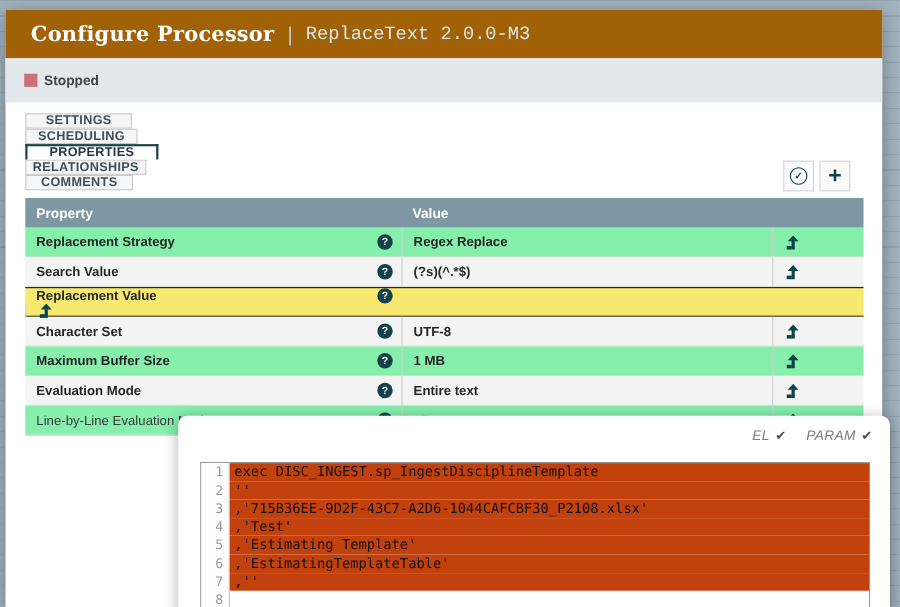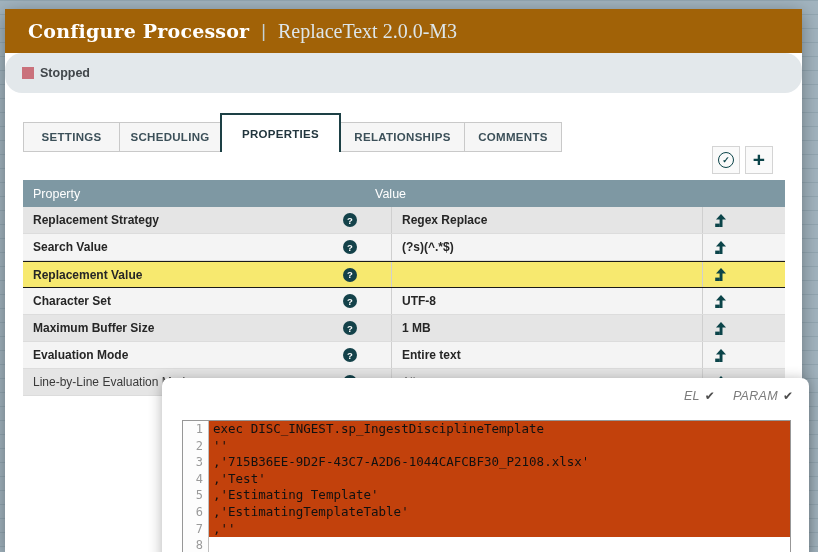--- a/index.html
+++ b/index.html
@@ -7,55 +7,55 @@
   #stage{position:relative;width:818px;height:552px;overflow:hidden;
     background:#a2b4bf;
     background-image:repeating-linear-gradient(to bottom,#93a7b2 0px,#93a7b2 1px,#a2b4bf 1px,#a2b4bf 14px);}
   
   .dialog{position:absolute;left:5px;top:9px;width:797px;height:543px;background:#fff;
     box-shadow:0 4px 18px rgba(0,0,0,.35);}
   .dlg-header{position:absolute;left:0;top:0;width:100%;height:44px;background:#a16207;
     display:flex;align-items:center;padding-left:23px;box-sizing:border-box;}
   .dlg-title{font-family:"DejaVu Serif",serif;font-weight:bold;font-size:19px;color:#ffffff;letter-spacing:.2px;}
   .dlg-sep{color:#c3d1d7;font-size:18px;margin:0 12px;font-weight:300;}
-  .dlg-subtitle{font-family:Liberation Serif, serif;font-size:20px;color:#dde6ea;}
+  .dlg-subtitle{font-family:Liberation Mono, monospace;font-size:17px;color:#dde6ea;}
   .status-bar{position:absolute;left:0;top:44px;width:100%;height:40px;background:#e3e8eb;
-    display:flex;align-items:center;padding-left:17px;box-sizing:border-box;border-radius:17px;}
+    display:flex;align-items:center;padding-left:17px;box-sizing:border-box;}
   .status-square{width:12px;height:12px;background:#ca717b;margin-right:6px;}
   .status-label{font-size:12.5px;font-weight:bold;color:#41464a;}
   
-  .tabs{position:absolute;left:18px;top:104px;display:flex;align-items:flex-end;height:39px;}
+  .tabs{position:absolute;left:18px;top:94px;display:flex;height:39px;flex-direction:column;}
   .tab{height:30px;box-sizing:border-box;background:#f6f6f6;border:1px solid #c9c9c9;
     display:flex;align-items:center;justify-content:center;
     font-size:11.5px;font-weight:bold;color:#3c5059;letter-spacing:.3px;cursor:pointer;margin-right:-1px;}
   .tab.active{background:#ffffff;border:2px solid #1d4045;border-bottom:none;height:39px;z-index:2;color:#22363e;}
   
   .required-row{position:absolute;left:23px;top:143px;font-size:12.5px;font-weight:bold;color:#262626;margin-top:36px;}
   .prop-toolbar{position:absolute;right:29px;top:137px;display:flex;gap:5px;}
   .tool-btn{width:28px;height:28px;background:#fafafa;border:1px solid #d4d4d4;box-sizing:border-box;
     display:flex;align-items:center;justify-content:center;color:#0b4449;cursor:pointer;}
   .check-circle{width:16px;height:16px;border:1.7px solid #0b4449;border-radius:50%;
     display:flex;align-items:center;justify-content:center;font-size:9px;font-weight:bold;box-sizing:border-box;}
   .plus-glyph{font-size:21px;font-weight:bold;line-height:1;margin-top:-2px;}
   
   .ptable{position:absolute;left:18px;top:171px;width:762px;}
-  .phead{display:flex;height:27px;background:#7e98a3;color:#fff;font-size:12.5px;font-weight:normal;align-items:center;}
+  .phead{display:flex;height:27px;background:#7e98a3;color:#fff;font-size:12.5px;font-weight:bold;align-items:center;}
   .phead .c1{width:342px;padding-left:10px;box-sizing:border-box;}
   .phead .c2{flex:1;padding-left:10px;}
-  .prow{display:flex;height:26px;align-items:stretch;border-bottom:1px solid #dcdcdc;background:#e5e5e5;font-size:12px;}
+  .prow{display:flex;height:26px;align-items:stretch;border-bottom:1px solid #dcdcdc;background:#86efac;font-size:12px;}
   .prow.alt{background:#f4f4f4;}
-  .prow.hl{background:#f7e96f;border-top:1px solid #1a1a1a;border-bottom:1px solid #1a1a1a;height:25px;}
+  .prow.hl{background:#f7e96f;border-top:1px solid #1a1a1a;border-bottom:1px solid #1a1a1a;height:25px;flex-direction:column;}
   .cell-prop{width:342px;box-sizing:border-box;display:flex;align-items:center;justify-content:space-between;
     padding-left:10px;padding-right:8px;}
   .prop-label{font-weight:bold;color:#262626;}
   .prow.optional .prop-label{font-weight:normal;color:#3a3a3a;}
   .help-icon{width:14px;height:14px;border-radius:50%;background:#14424a;color:#fff;font-size:9.5px;font-weight:bold;
     display:flex;align-items:center;justify-content:center;cursor:pointer;flex:0 0 auto;}
   .cell-val{flex:1;border-left:1px solid #cfcfcf;display:flex;align-items:center;padding-left:10px;
-    font-weight:bold;color:#262626;cursor:pointer;margin-left:26px;}
+    font-weight:bold;color:#262626;cursor:pointer;}
   .prow.optional .cell-val{font-weight:normal;color:#777;}
   .cell-go{width:83px;border-left:1px solid #cfcfcf;display:flex;align-items:center;padding-left:11px;box-sizing:border-box;}
   .go-arrow{cursor:pointer;display:flex;}
   
   .editor-popup{position:absolute;left:162px;top:378px;width:647px;height:200px;background:#fff;
     border-radius:8px 8px 0 0;box-shadow:0 2px 14px rgba(0,0,0,.3);}
   .badge-row{position:absolute;top:11px;right:16px;display:flex;gap:18px;align-items:center;}
   .badge{display:flex;align-items:center;gap:5px;}
   .badge-label{font-size:12.5px;font-style:italic;color:#7c7c7c;letter-spacing:.3px;}
   .badge-check{font-size:12px;color:#4d4d4d;}
@@ -81,21 +81,21 @@
 
     <div class="status-bar">
       <span class="status-square"></span>
       <span class="status-label">Stopped</span>
     </div>
 
     <div class="tabs">
       <div class="tab" style="width:97px">SETTINGS</div>
       <div class="tab" style="width:102px">SCHEDULING</div>
       <div class="tab active" style="width:121px">PROPERTIES</div>
-      <div class="tab" style="width:125px">RELATIONSHIPS</div>
+      <div class="tab" style="width:110px">RELATIONSHIPS</div>
       <div class="tab" style="width:98px">COMMENTS</div>
     </div>
 
     <div class="required-row">Required field</div>
 
     <div class="prop-toolbar">
       <div class="tool-btn">
         <span class="check-circle">✓</span>
       </div>
       <div class="tool-btn">

